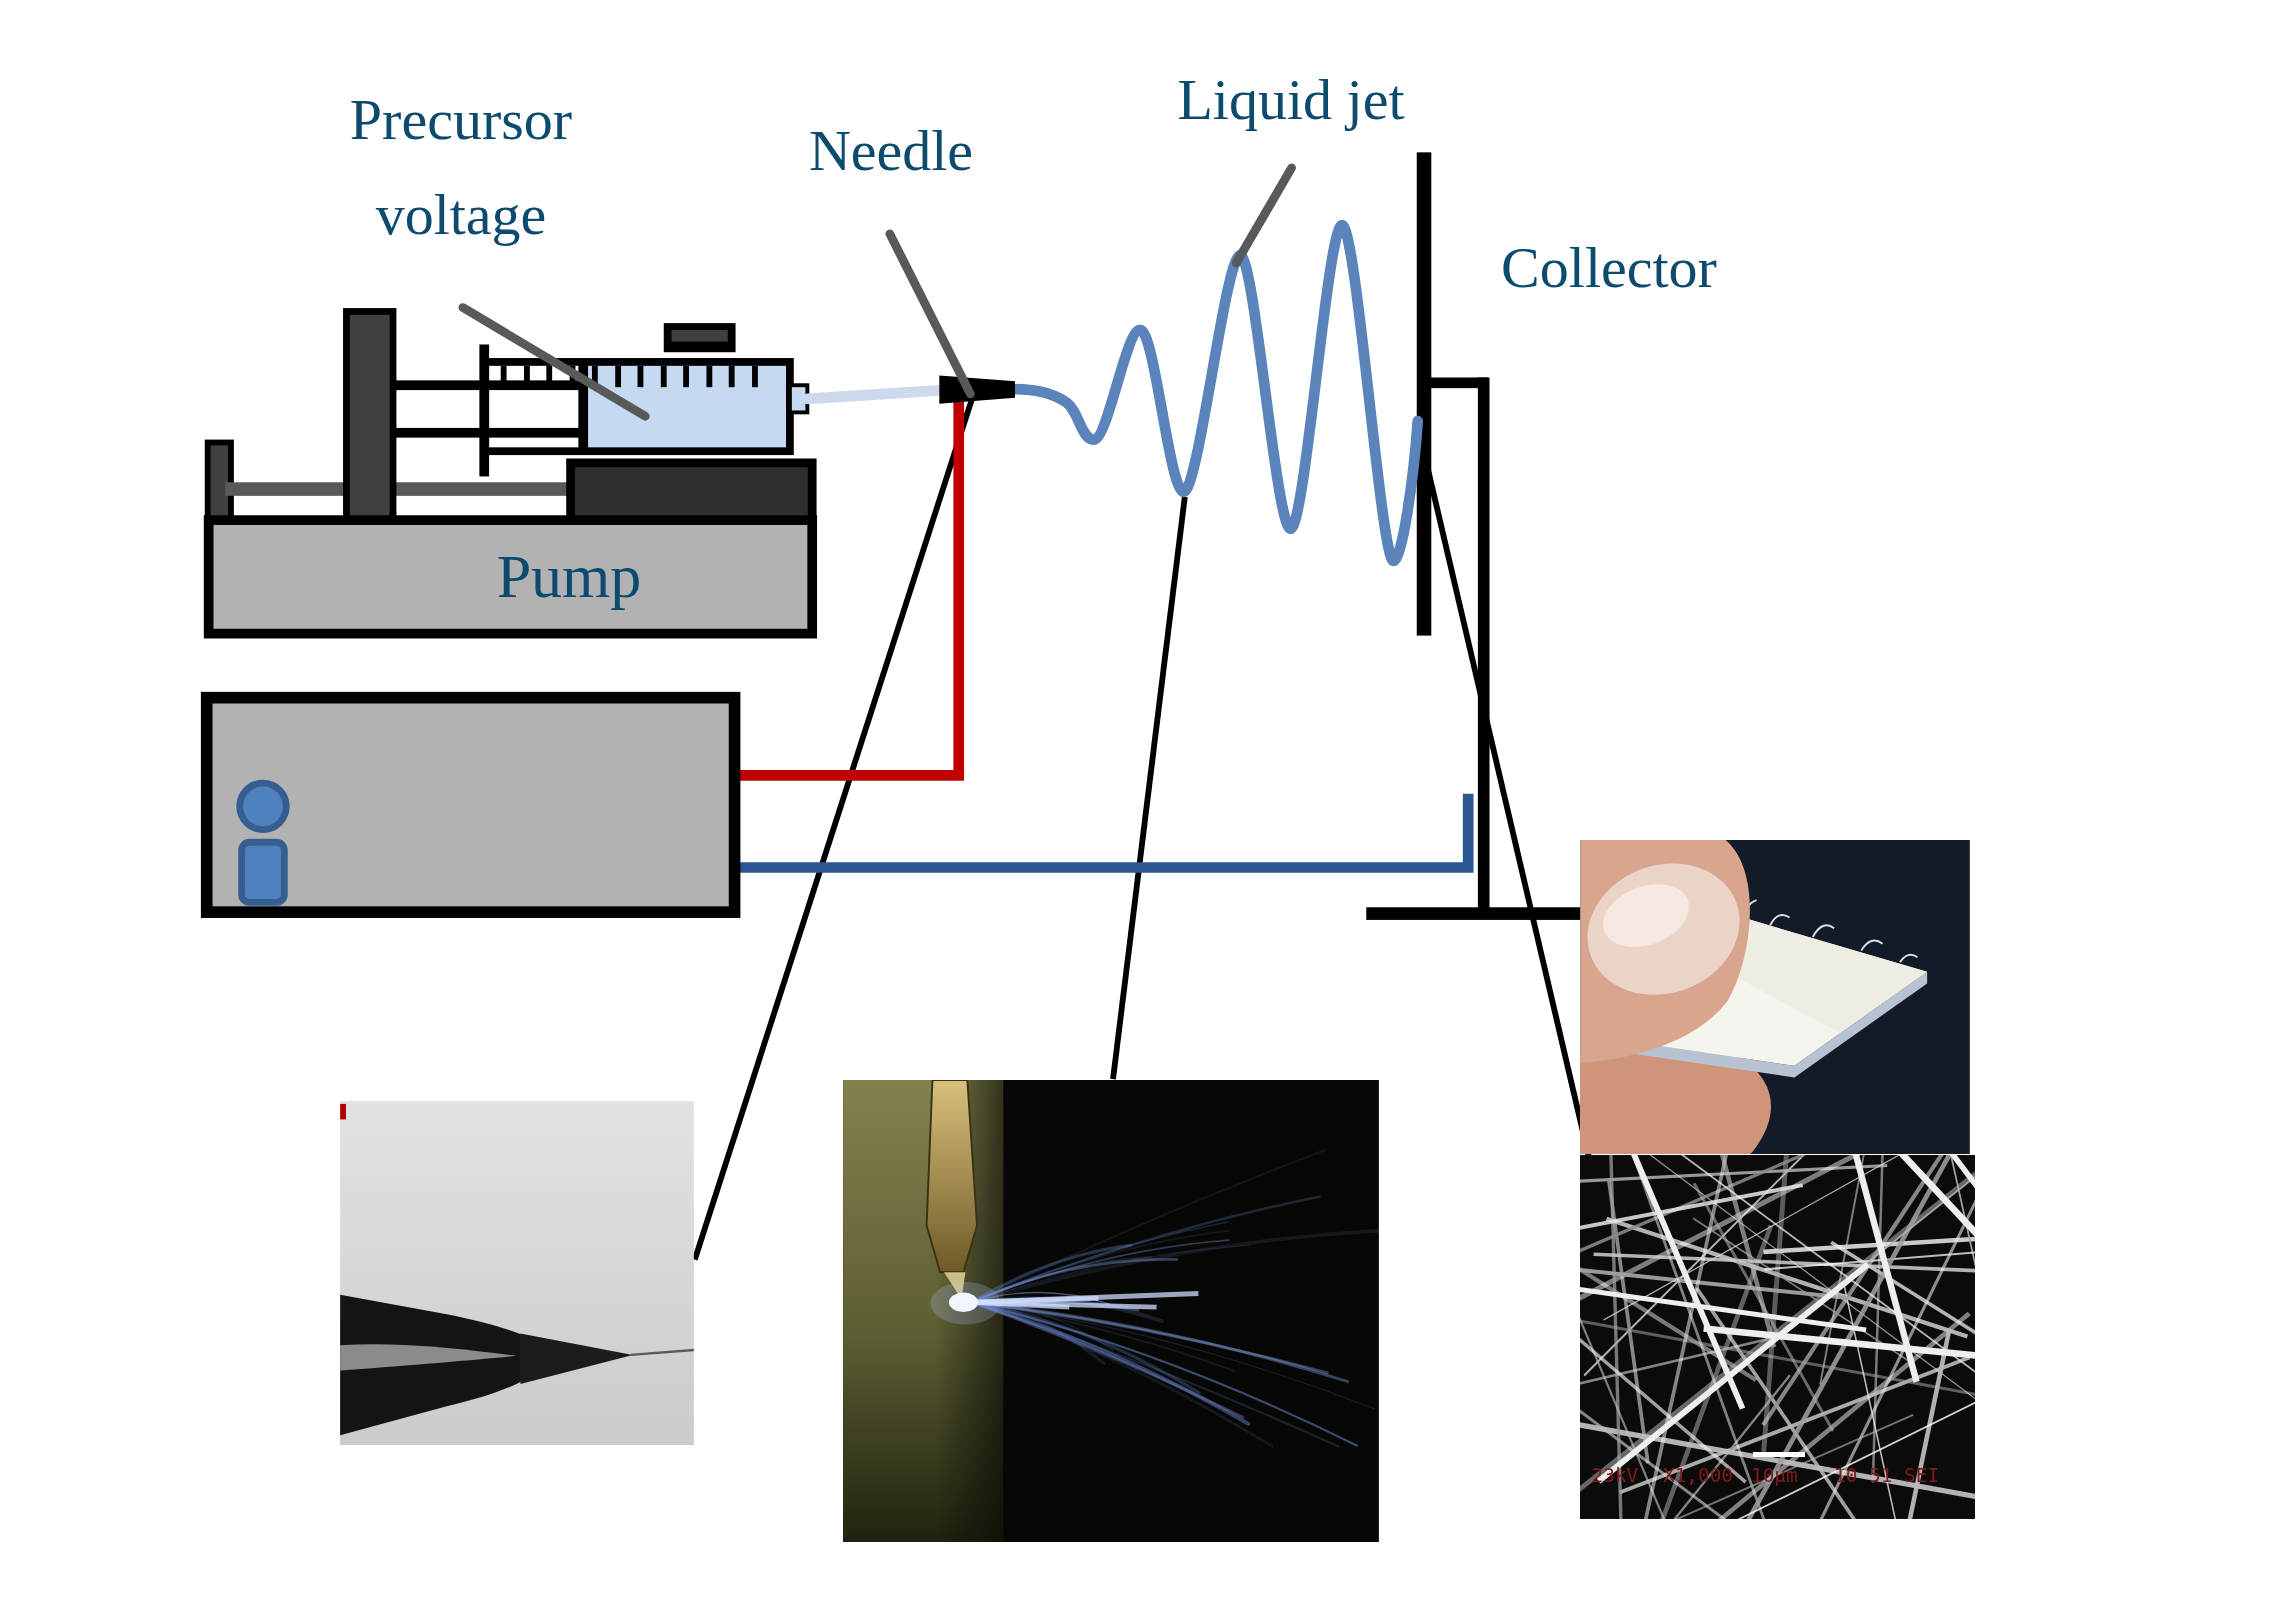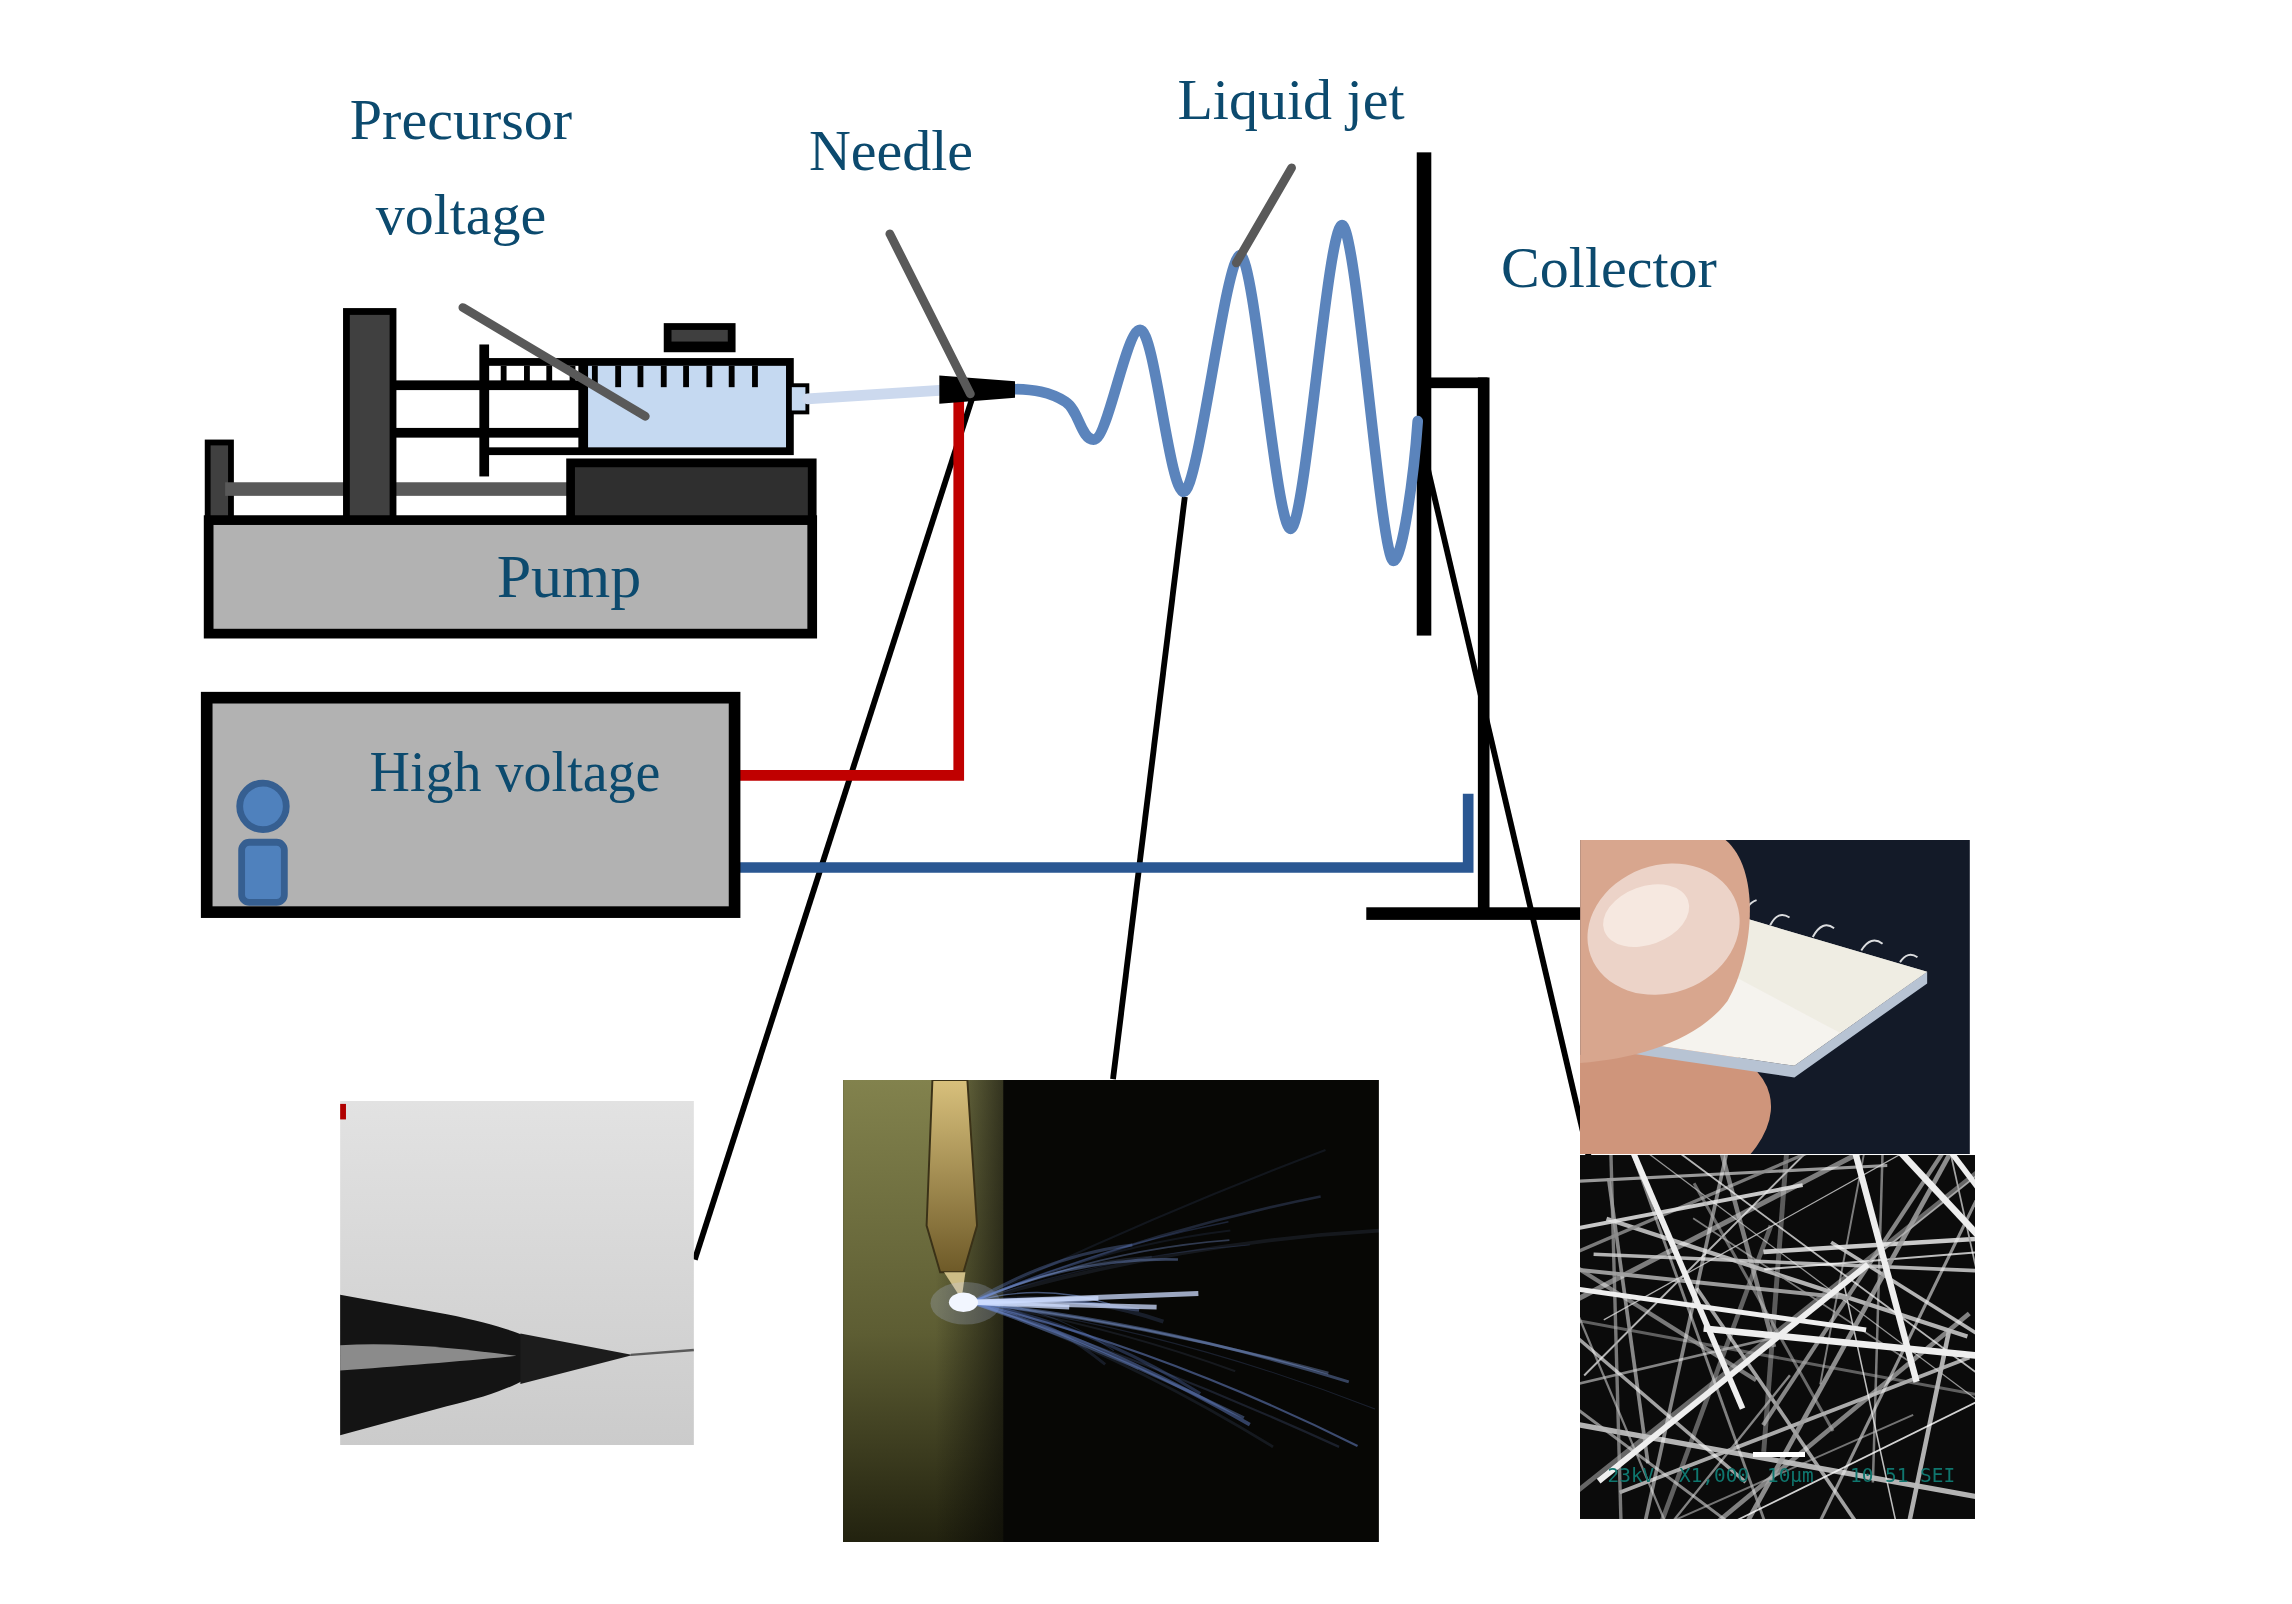--- a/index.html
+++ b/index.html
@@ -22,23 +22,23 @@
     line-height:1;
   }
   .label.pump{font-size:62px;}
   .label.hv{font-size:56px;}
   .photo{position:absolute;overflow:hidden;}
   #photo-needle{left:340px;top:1101px;width:354px;height:344px;}
   #photo-cone{left:843px;top:1080px;width:536px;height:462px;}
   #photo-mat{left:1580px;top:840px;width:390px;height:314px;}
   #photo-sem{left:1580px;top:1155px;width:395px;height:364px;}
   .sem-caption{
-    position:absolute;left:16px;top:309px;width:100%;height:29px;
+    position:absolute;left:0;top:309px;width:100%;height:29px;
     font-family:"DejaVu Sans Mono", monospace;
-    font-size:19.4px;color:#0f766e;
+    font-size:19.4px;color:#7f1d1d;
   }
   .sem-caption span{position:absolute;top:0;}
   #sem-kv{left:11.6px;}
   #sem-mag{left:83px;text-align:center;}
   #sem-scale{left:171px;}
   #sem-right{left:254px;}
   #sem-bar{
     position:absolute;left:173px;top:297px;width:52px;height:4.9px;background:#ffffff;
   }
 </style>
@@ -120,21 +120,20 @@
       <line x1="1331" y1="173" x2="1274" y2="271"></line>
     </g>
   </svg>
 
   <div class="label" style="left:461px;top:120px;">Precursor</div>
   <div class="label" style="left:461px;top:215px;">voltage</div>
   <div class="label" style="left:891px;top:151px;">Needle</div>
   <div class="label" style="left:1291px;top:100px;">Liquid jet</div>
   <div class="label" style="left:1609px;top:268px;">Collector</div>
   <div class="label pump" style="left:524px;top:576px;margin-left:45px;">Pump</div>
-  <div class="label hv" style="left:515px;top:772px;">High voltage</div>
 
   <div id="photo-needle" class="photo">
     <svg width="354" height="344" viewBox="0 0 365 355">
       <defs>
         <linearGradient id="p1bg" x1="0" y1="0" x2="0" y2="1">
           <stop offset="0" stop-color="#e2e2e2"></stop>
             <stop offset="1" stop-color="#cbcbcb"></stop>
         </linearGradient>
       </defs>
       <rect width="365" height="355" fill="url(#p1bg)"></rect>

